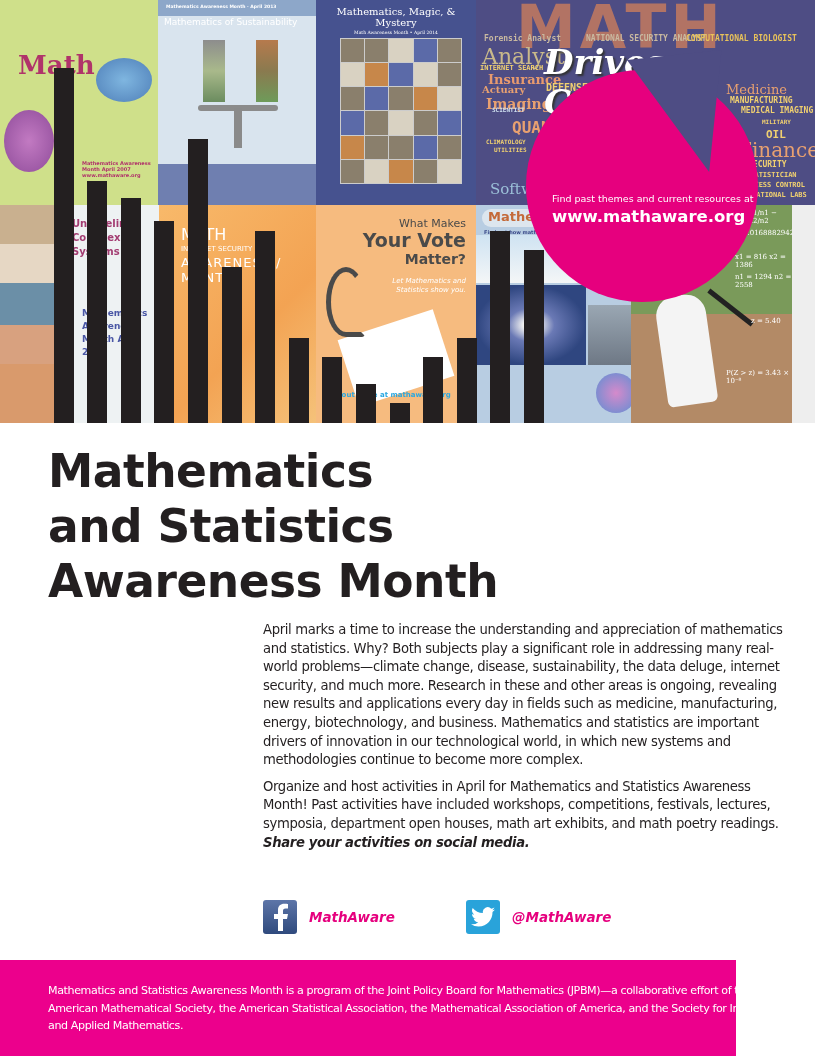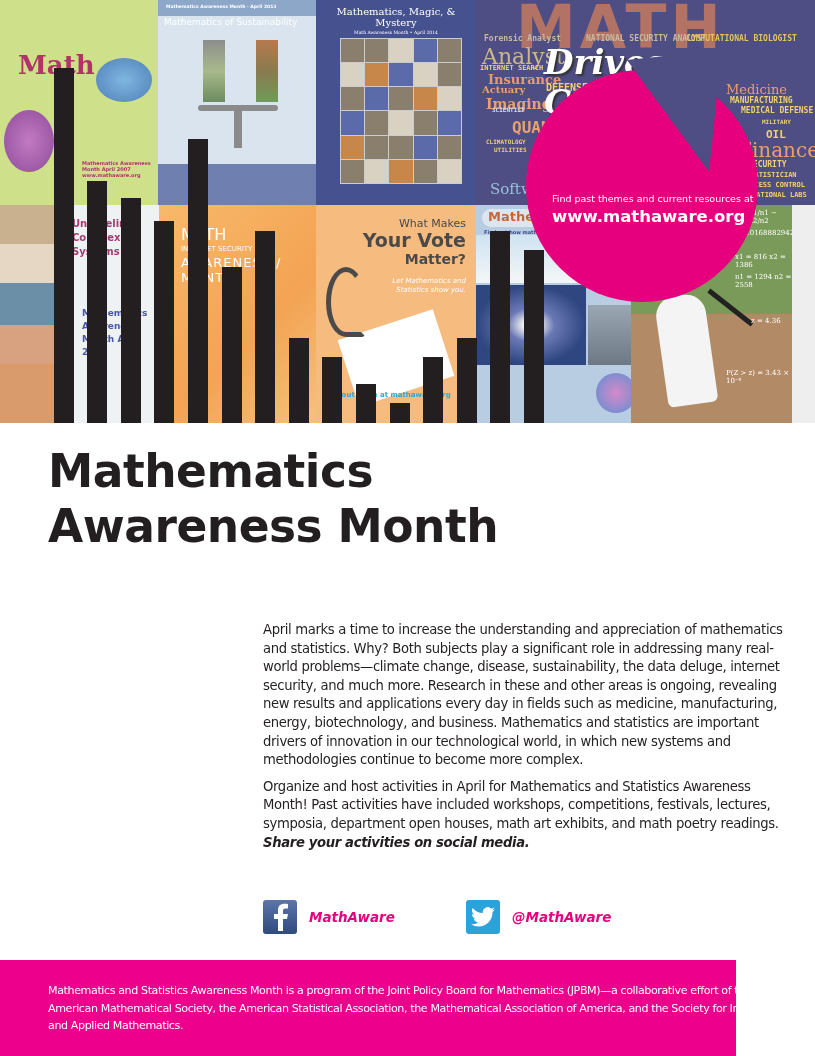--- a/index.html
+++ b/index.html
@@ -166,21 +166,21 @@
     <div class="tile-label w" style="left:210px;top:34px;font-size:8px;color:#e8c25a;">COMPUTATIONAL BIOLOGIST</div>
     <div class="tile-label" style="left:6px;top:44px;font-size:22px;color:#c9b98a;font-family:'DejaVu Serif',serif;">Analyst</div>
     <div class="tile-label w" style="left:4px;top:64px;font-size:7px;color:#f0d070;">INTERNET SEARCH</div>
     <div class="tile-label" style="left:12px;top:72px;font-size:13px;color:#e89a6e;font-family:'DejaVu Serif',serif;font-weight:bold;">Insurance</div>
     <div class="tile-label w" style="left:70px;top:82px;font-size:10px;color:#f0d070;">DEFENSE INDUSTRY</div>
     <div class="tile-label" style="left:6px;top:84px;font-size:10px;color:#e8a070;font-family:'DejaVu Serif',serif;font-weight:bold;">Actuary</div>
     <div class="tile-label" style="left:250px;top:82px;font-size:13px;color:#e8a070;font-family:'DejaVu Serif',serif;">Medicine</div>
     <div class="tile-label" style="left:10px;top:96px;font-size:14px;color:#e8a070;font-family:'DejaVu Serif',serif;font-weight:bold;">Imaging</div>
     <div class="tile-label w" style="left:254px;top:96px;font-size:8px;color:#f0d070;">MANUFACTURING</div>
     <div class="tile-label w" style="left:16px;top:106px;font-size:6px;color:#cfe0f0;">SCIENTIST</div>
-    <div class="tile-label w" style="left:265px;top:106px;font-size:8px;color:#f0d070;">MEDICAL DEFENSE</div>
+    <div class="tile-label w" style="left:265px;top:106px;font-size:8px;color:#f0d070;">MEDICAL IMAGING</div>
     <div class="tile-label w" style="left:36px;top:118px;font-size:16px;color:#e8a070;">QUANT</div>
     <div class="tile-label w" style="left:286px;top:118px;font-size:6px;color:#f0d070;">MILITARY</div>
     <div class="tile-label w" style="left:290px;top:128px;font-size:11px;color:#f0d070;">OIL</div>
     <div class="tile-label w" style="left:10px;top:138px;font-size:6px;color:#f0d070;">CLIMATOLOGY</div>
     <div class="tile-label w" style="left:18px;top:146px;font-size:6px;color:#f0d070;">UTILITIES</div>
     <div class="tile-label" style="left:262px;top:138px;font-size:20px;color:#e8a070;font-family:'DejaVu Serif',serif;">Finance</div>
     <div class="tile-label w" style="left:272px;top:160px;font-size:8px;color:#f0d070;">SECURITY</div>
     <div class="tile-label w" style="left:270px;top:171px;font-size:7px;color:#f0d070;">STATISTICIAN</div>
     <div class="tile-label w" style="left:270px;top:181px;font-size:7px;color:#f0d070;">ACCESS CONTROL</div>
     <div class="tile-label w" style="left:276px;top:191px;font-size:7px;color:#f0d070;">NATIONAL LABS</div>
@@ -220,21 +220,21 @@
     <div class="tile-label" style="left:8px;top:24px;font-size:5px;color:#3a4a8a;font-weight:bold;">Find out how math...</div>
   </div>
 
   <div class="tile t-baseball">
     <div class="player"></div>
     <div class="bat"></div>
     <div class="tile-label eq" style="left:118px;top:4px;">x1/n1 − x2/n2</div>
     <div class="tile-label eq" style="left:112px;top:24px;">0.0168882942</div>
     <div class="tile-label eq" style="left:104px;top:48px;">x1 = 816   x2 = 1386</div>
     <div class="tile-label eq" style="left:104px;top:68px;">n1 = 1294   n2 = 2558</div>
-    <div class="tile-label eq" style="left:120px;top:112px;">z = 4.36</div>
+    <div class="tile-label eq" style="left:120px;top:112px;">z = 5.40</div>
     <div class="tile-label eq" style="left:95px;top:164px;">P(Z &gt; z) = 3.43 × 10⁻⁸</div>
   </div>
 
   <div class="bars" id="bars">
       <div class="bar" style="left: 53.5px; top: 68px; height: 355px; background: rgb(35, 31, 32);"></div>
       <div class="bar" style="left: 87.1px; top: 181px; height: 242px; background: rgb(35, 31, 32);"></div>
       <div class="bar" style="left: 120.7px; top: 198px; height: 225px; background: rgb(35, 31, 32);"></div>
       <div class="bar" style="left: 154.3px; top: 221px; height: 202px; background: rgb(35, 31, 32);"></div>
       <div class="bar" style="left: 187.9px; top: 139px; height: 284px; background: rgb(35, 31, 32);"></div>
       <div class="bar" style="left: 221.5px; top: 267px; height: 156px; background: rgb(35, 31, 32);"></div>
@@ -250,20 +250,21 @@
     </div>
     <div class="circle"></div>
   <div class="wedge"></div>
   <div class="circle-small">Find past themes and current resources at</div>
   <div class="circle-url">www.mathaware.org</div>
 
 </div>
 
 <div class="title">
   <div>Mathematics</div>
+  <div>and Statistics</div>
   <div>Awareness Month</div>
 </div>
 
 <div class="body">
   <p>April marks a time to increase the understanding and appreciation of mathematics and statistics. Why? Both subjects play a significant role in addressing many real-world problems—climate change, disease, sustainability, the data deluge, internet security, and much more. Research in these and other areas is ongoing, revealing new results and applications every day in fields such as medicine, manufacturing, energy, biotechnology, and business. Mathematics and statistics are important drivers of innovation in our technological world, in which new systems and methodologies continue to become more complex.</p>
   <p><span>Organize and host activities in April for Mathematics and Statistics Awareness Month! Past activities have included workshops, competitions, festivals, lectures, symposia, department open houses, math art exhibits, and math poetry readings.</span> <span class="em">Share your activities on social media.</span></p>
 </div>
 
 <div class="social fb">
   <div class="ic">

